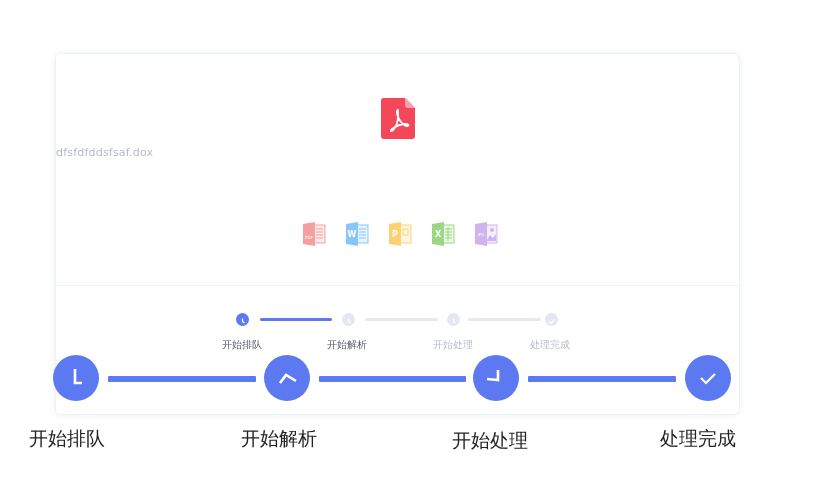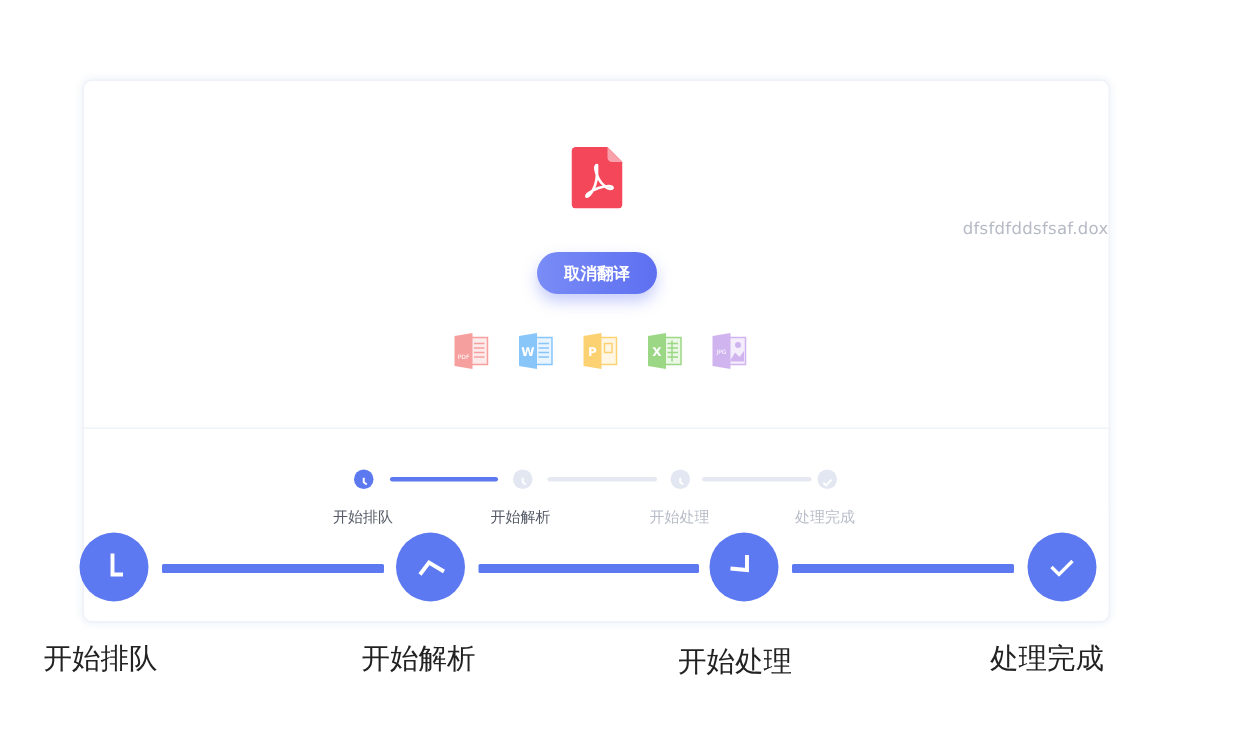--- a/index.html
+++ b/index.html
@@ -8,21 +8,21 @@
 
   .card {
     position: absolute; left: 55px; top: 53px; width: 685px; height: 362px;
     background: #fff; border: 1px solid #eef2f8; border-radius: 6px;
     box-shadow: 0 0 6px rgba(220,228,240,0.6);
   }
   .divider { position: absolute; left: 0; right: 0; top: 231px; height: 1px; background: #eef3f9; }
 
   .file-icon { position: absolute; left: 325px; top: 44px; width: 34px; height: 41px; }
   .file-name {
-    position: absolute; left: 0; width: 683px; top: 92px; text-align: right;
+    position: absolute; left: 0; width: 683px; top: 92px; text-align: left;
     font-size: 11px; color: #b5bac4; letter-spacing: 0.2px;
   }
   .cancel-btn {
     position: absolute; left: 302px; top: 114px; width: 80px; height: 28px;
     border-radius: 14px; border: none;
     background: linear-gradient(90deg, #7a8cf6, #5d6ff0);
     color: #fff; font-size: 11px; font-weight: bold; cursor: pointer;
     box-shadow: 0 5px 10px rgba(93,111,240,0.35);
     font-family: "DejaVu Sans", sans-serif;
   }
@@ -50,21 +50,20 @@
 </head>
 <body>
 
 <div class="card">
   <svg class="file-icon" viewBox="0 0 34 41">
     <path d="M3 0 H24 L34 10 V38 a3 3 0 0 1 -3 3 H3 a3 3 0 0 1 -3 -3 V3 a3 3 0 0 1 3 -3z" fill="#f5475a"></path>
     <path d="M24 0 L34 10 H27 a3 3 0 0 1 -3 -3z" fill="#f9a1ab"></path>
     <path d="M17 12 c-2 0 -1 5 1 9 c2 4 6 7 8 7 c2 0 2 -2 -1 -2 c-4 0 -10 2 -14 5 c-2 2 -1 3 1 1 c3 -3 5 -9 5 -14 c0 -3 -0 -6 0 -6z" fill="none" stroke="#fff" stroke-width="1.8" stroke-linejoin="round"></path>
   </svg>
   <div class="file-name">dfsfdfddsfsaf.dox</div>
-  <button class="cancel-btn">取消翻译</button>
 
   <div class="formats">
     <svg class="fmt" viewBox="0 0 25 24">
       <rect x="11" y="3" width="12" height="18" fill="#fde0e0" stroke="#f26c6c" stroke-width="1"></rect>
       <path d="M14 7h7M14 10h7M14 13h7M14 16h7" stroke="#f26c6c" stroke-width="1"></path>
       <path d="M1 2 L13 0 V24 L1 22z" fill="#f26c6c"></path>
       <text x="7" y="17" font-size="4" fill="#fff" text-anchor="middle" font-family="DejaVu Sans, sans-serif">PDF</text>
     </svg>
     <svg class="fmt" viewBox="0 0 25 24">
       <rect x="11" y="3" width="12" height="18" fill="#dcefff" stroke="#4aa7f5" stroke-width="1"></rect>

